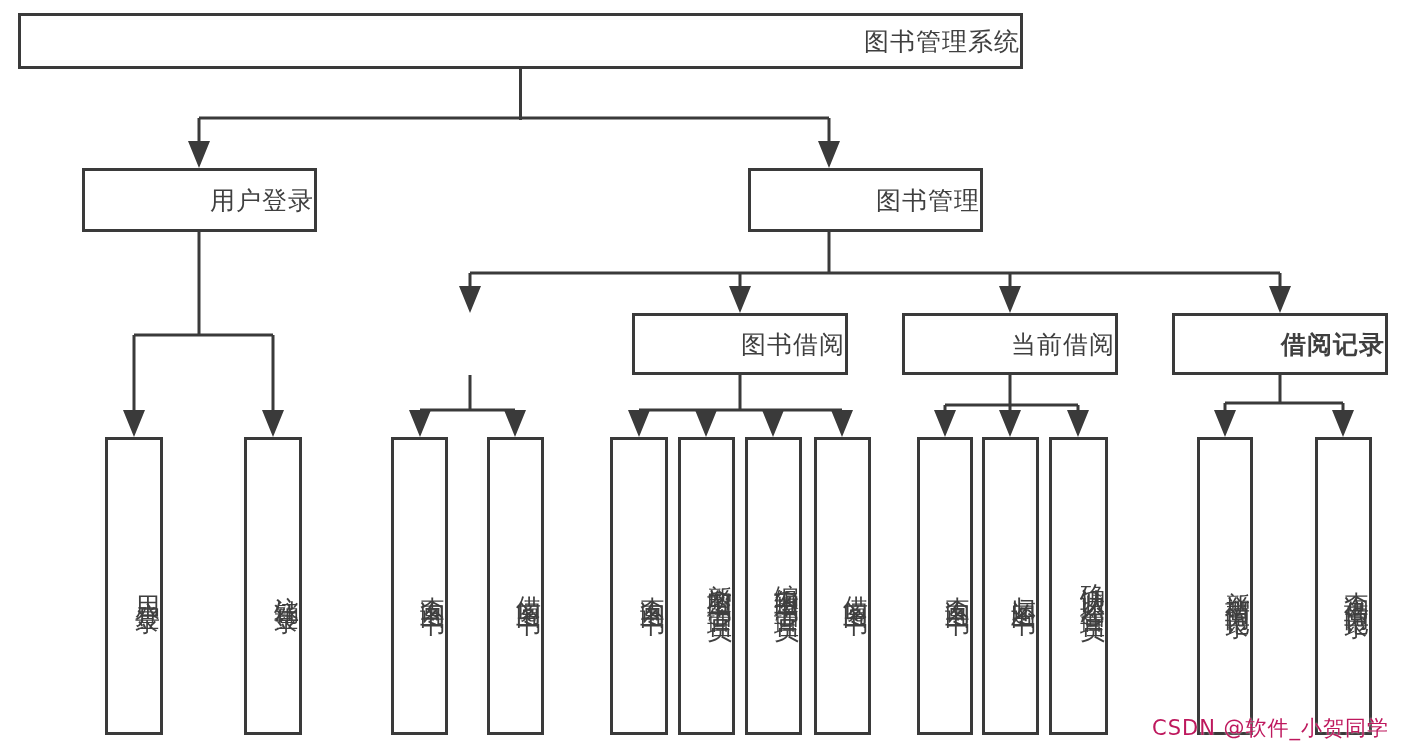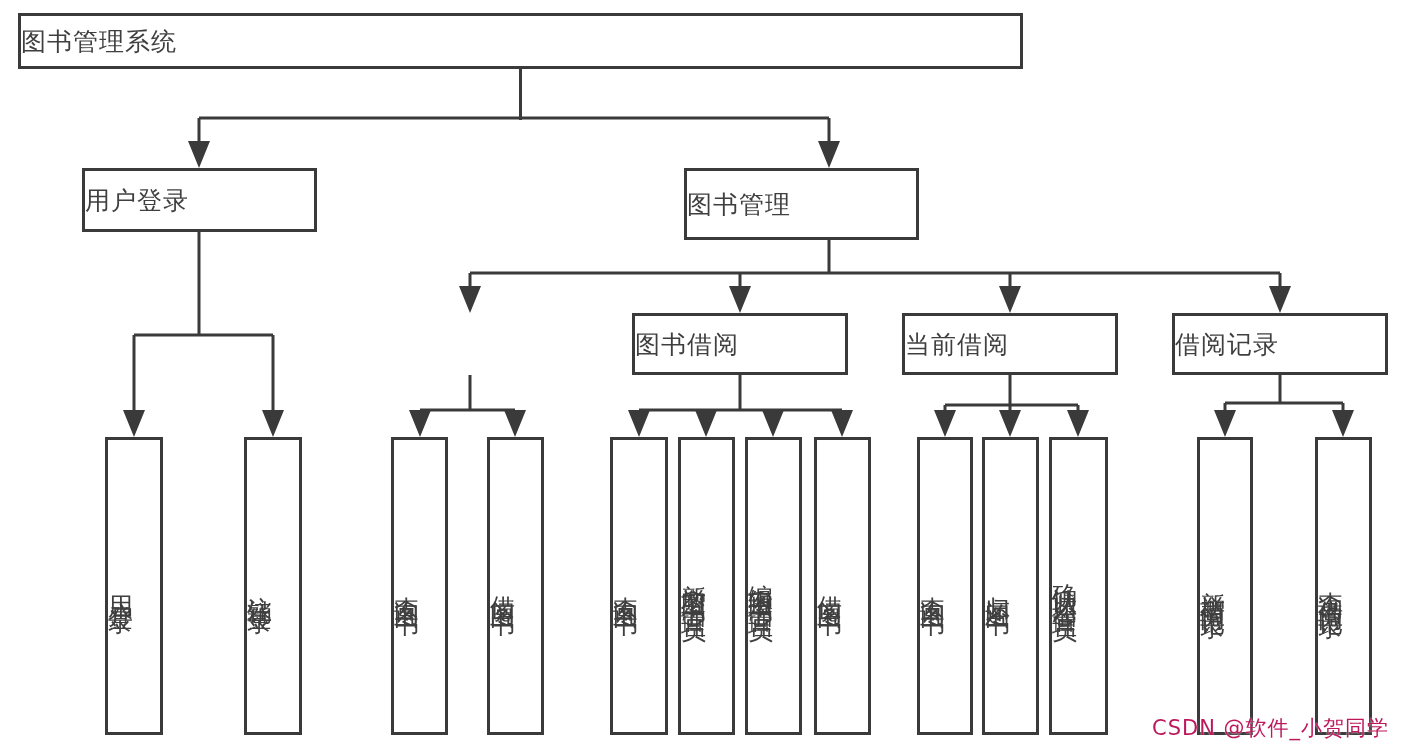--- a/index.html
+++ b/index.html
@@ -11,21 +11,21 @@
     font-family:"DejaVu Sans","Liberation Sans",sans-serif;
   }
   .stage svg{position:absolute;left:0;top:0;}
   .box{
     position:absolute;
     box-sizing:border-box;
     border:3px solid #3a3a3a;
     background:#ffffff;
     display:flex;
     align-items:center;
-    justify-content:flex-start;
+    justify-content:flex-end;
     color:#3f3f3f;
     font-size:25px;
     letter-spacing:1px;
     white-space:nowrap;
   }
   .leaf .vtext{
     writing-mode:vertical-rl;
     text-orientation:mixed;
     line-height:1;
     letter-spacing:5px;
@@ -72,31 +72,31 @@
       M1343 437 L1332 410 L1354 410 Z"></path>
   </svg>
 
   <div class="box" style="left:18px;top:13px;width:1005px;height:56px;">
     <span>图书管理系统</span>
   </div>
 
   <div class="box" style="left:82px;top:168px;width:235px;height:64px;">
     <span>用户登录</span>
   </div>
-  <div class="box" style="left:684px;top:168px;width:235px;height:72px;">
+  <div class="box" style="left:748px;top:168px;width:235px;height:64px;">
     <span>图书管理</span>
   </div>
 
   <div class="box" style="left:632px;top:313px;width:216px;height:62px;">
     <span>图书借阅</span>
   </div>
   <div class="box" style="left:902px;top:313px;width:216px;height:62px;">
     <span>当前借阅</span>
   </div>
-  <div class="box" style="left:1172px;top:313px;width:216px;height:62px;">
+  <div class="box" style="left:1172px;top:313px;width:216px;height:62px;font-weight:bold;">
     <span>借阅记录</span>
   </div>
 
   <div class="box leaf" style="left:105px;top:437px;width:58px;height:298px;">
     <span class="vtext">用户登录</span>
   </div>
   <div class="box leaf" style="left:244px;top:437px;width:58px;height:298px;">
     <span class="vtext">注销登录</span>
   </div>
 

